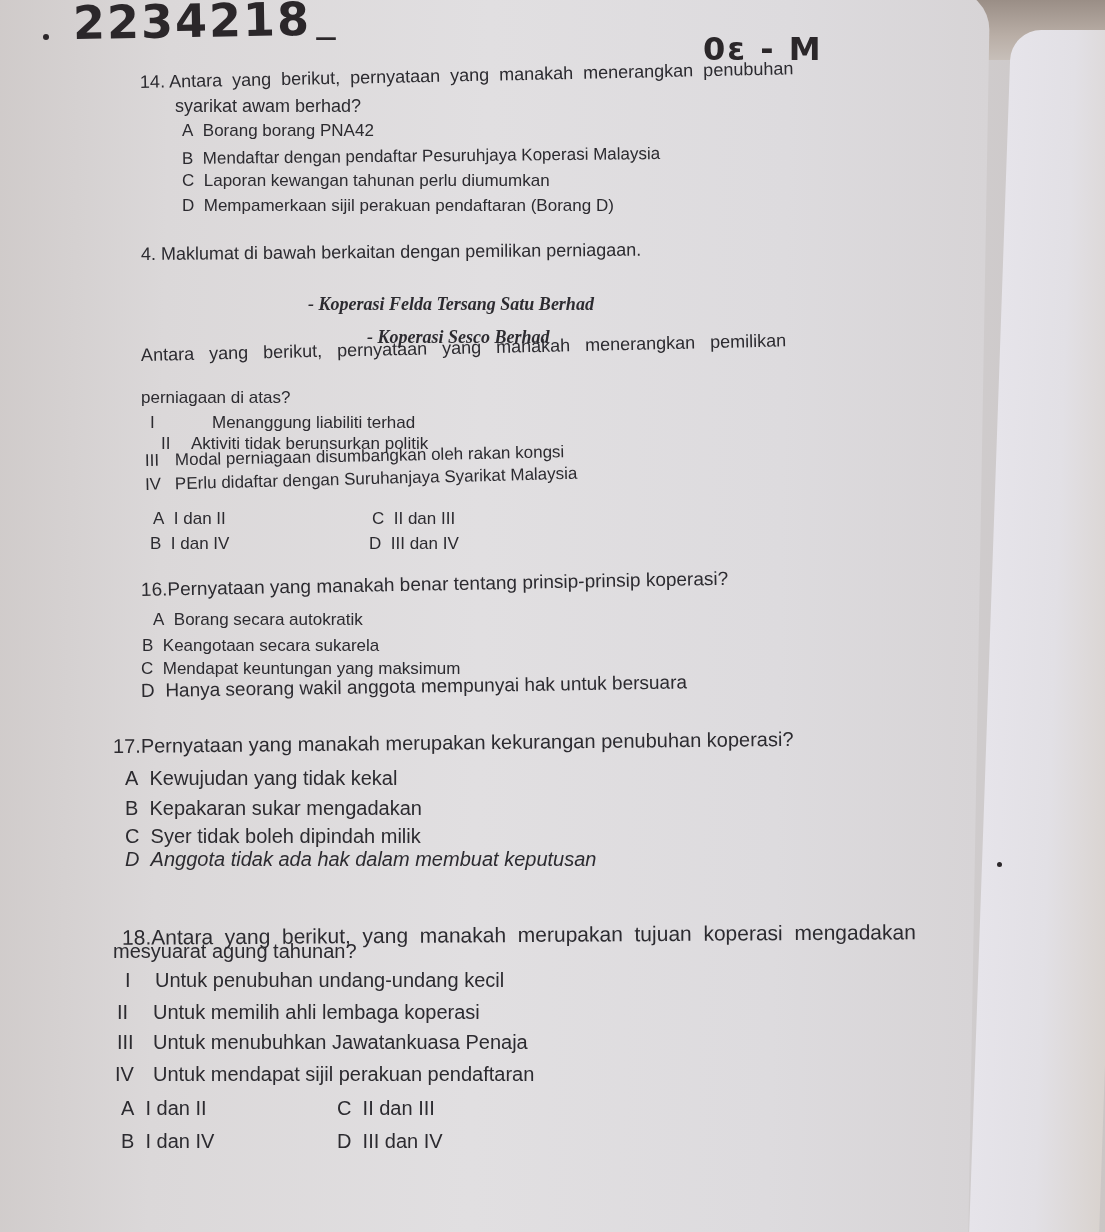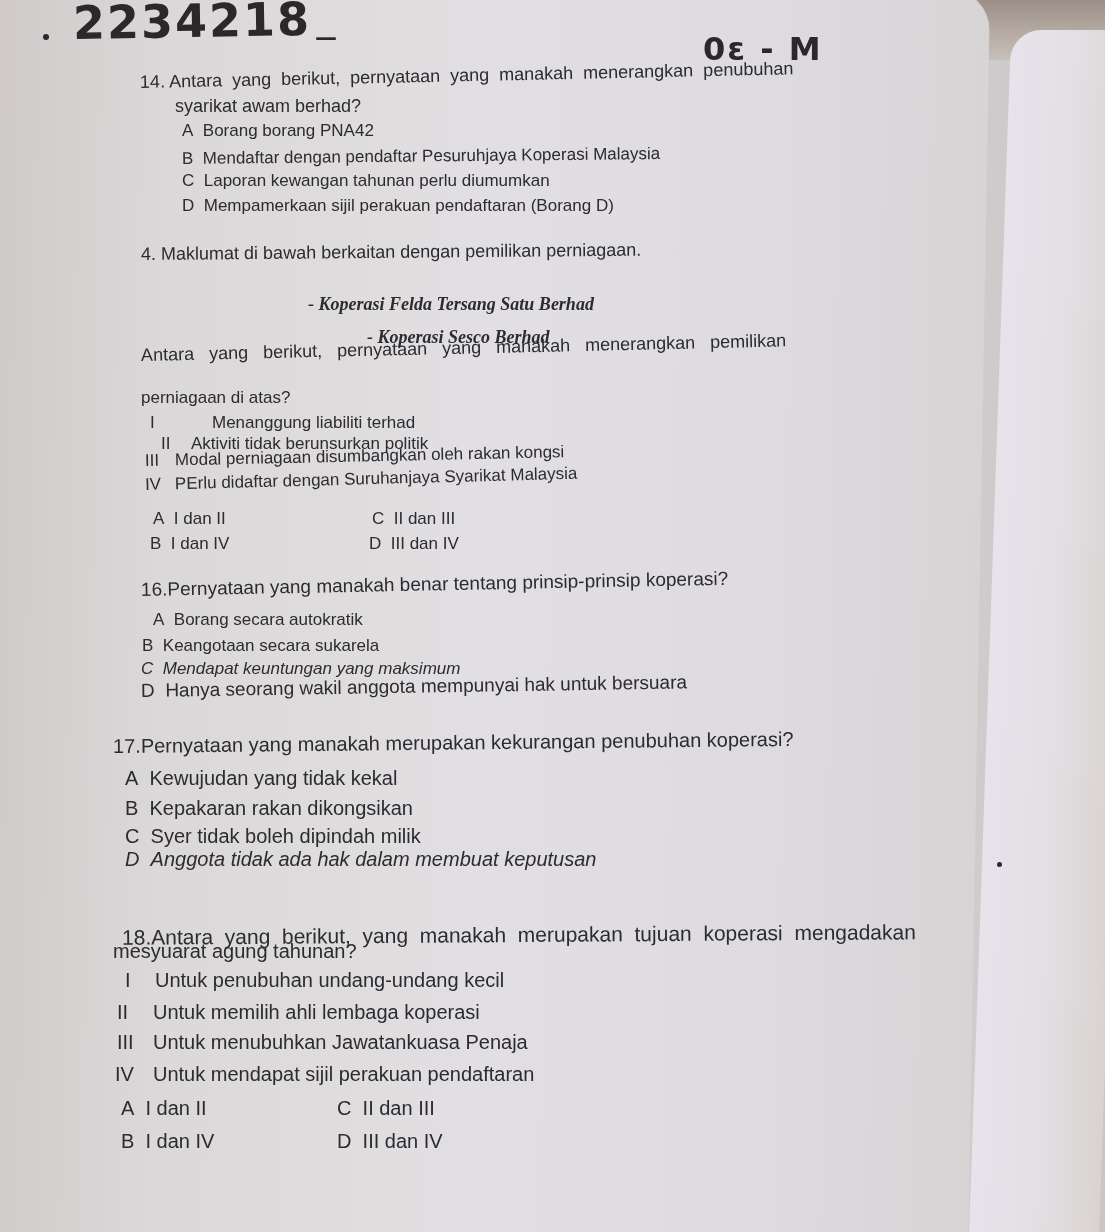--- a/index.html
+++ b/index.html
@@ -87,30 +87,30 @@
     <div class="t opt" style="left:347px;top:509px;"><span>C</span>&nbsp;&nbsp;<span>II dan III</span></div>
     <div class="t opt" style="left:344px;top:534px;"><span>D</span>&nbsp;&nbsp;<span>III dan IV</span></div>
   </div>
 
   <div>
     <div class="t" style="left:116px;top:579px;font-size:19px;transform:rotate(-1.1deg);transform-origin:left;">
       <span>16.</span><span>Pernyataan yang manakah benar tentang prinsip-prinsip koperasi?</span>
     </div>
     <div class="t opt" style="left:128px;top:610px;"><span>A</span>&nbsp;&nbsp;<span>Borang secara autokratik</span></div>
     <div class="t opt" style="left:117px;top:636px;"><span>B</span>&nbsp;&nbsp;<span>Keangotaan secara sukarela</span></div>
-    <div class="t opt" style="left:116px;top:659px;font-style:italic;"><span>C</span>&nbsp;&nbsp;<span>Mendapat keuntungan yang maksimum</span></div>
+    <div class="t opt" style="left:116px;top:659px;"><span>C</span>&nbsp;&nbsp;<span>Mendapat keuntungan yang maksimum</span></div>
     <div class="t" style="left:116px;top:680px;font-size:19px;transform:rotate(-0.9deg);transform-origin:left;"><span>D</span>&nbsp;&nbsp;<span>Hanya seorang wakil anggota mempunyai hak untuk bersuara</span></div>
   </div>
 
   <div>
     <div class="t big" style="left:88px;top:735px;transform:rotate(-0.6deg);transform-origin:left;">
       <span>17.</span><span>Pernyataan yang manakah merupakan kekurangan penubuhan koperasi?</span>
     </div>
     <div class="t big" style="left:100px;top:767px;"><span>A</span>&nbsp;&nbsp;<span>Kewujudan yang tidak kekal</span></div>
-    <div class="t big" style="left:100px;top:797px;"><span>B</span>&nbsp;&nbsp;<span>Kepakaran rakan dikongsikan</span></div>
+    <div class="t big" style="left:100px;top:797px;"><span>B</span>&nbsp;&nbsp;<span>Kepakaran sukar mengadakan</span></div>
     <div class="t big" style="left:100px;top:825px;"><span>C</span>&nbsp;&nbsp;<span>Syer tidak boleh dipindah milik</span></div>
     <div class="t big" style="left:100px;top:848px;font-style:italic;"><span>D</span>&nbsp;&nbsp;<span>Anggota tidak ada hak dalam membuat keputusan</span></div>
     <div class="dot" style="left:972px;top:862px;width:5px;height:5px;"></div>
   </div>
 
   <div>
     <div class="t" style="left:62px;top:902px;font-size:21px;transform:rotate(-0.4deg);transform-origin:left;white-space:pre;">
       <span>18.</span><span>Antara  yang  berikut,  yang  manakah  merupakan  tujuan  koperasi  mengadakan</span>
     </div>
     <div class="t big" style="left:88px;top:940px;">mesyuarat agung tahunan?</div>

